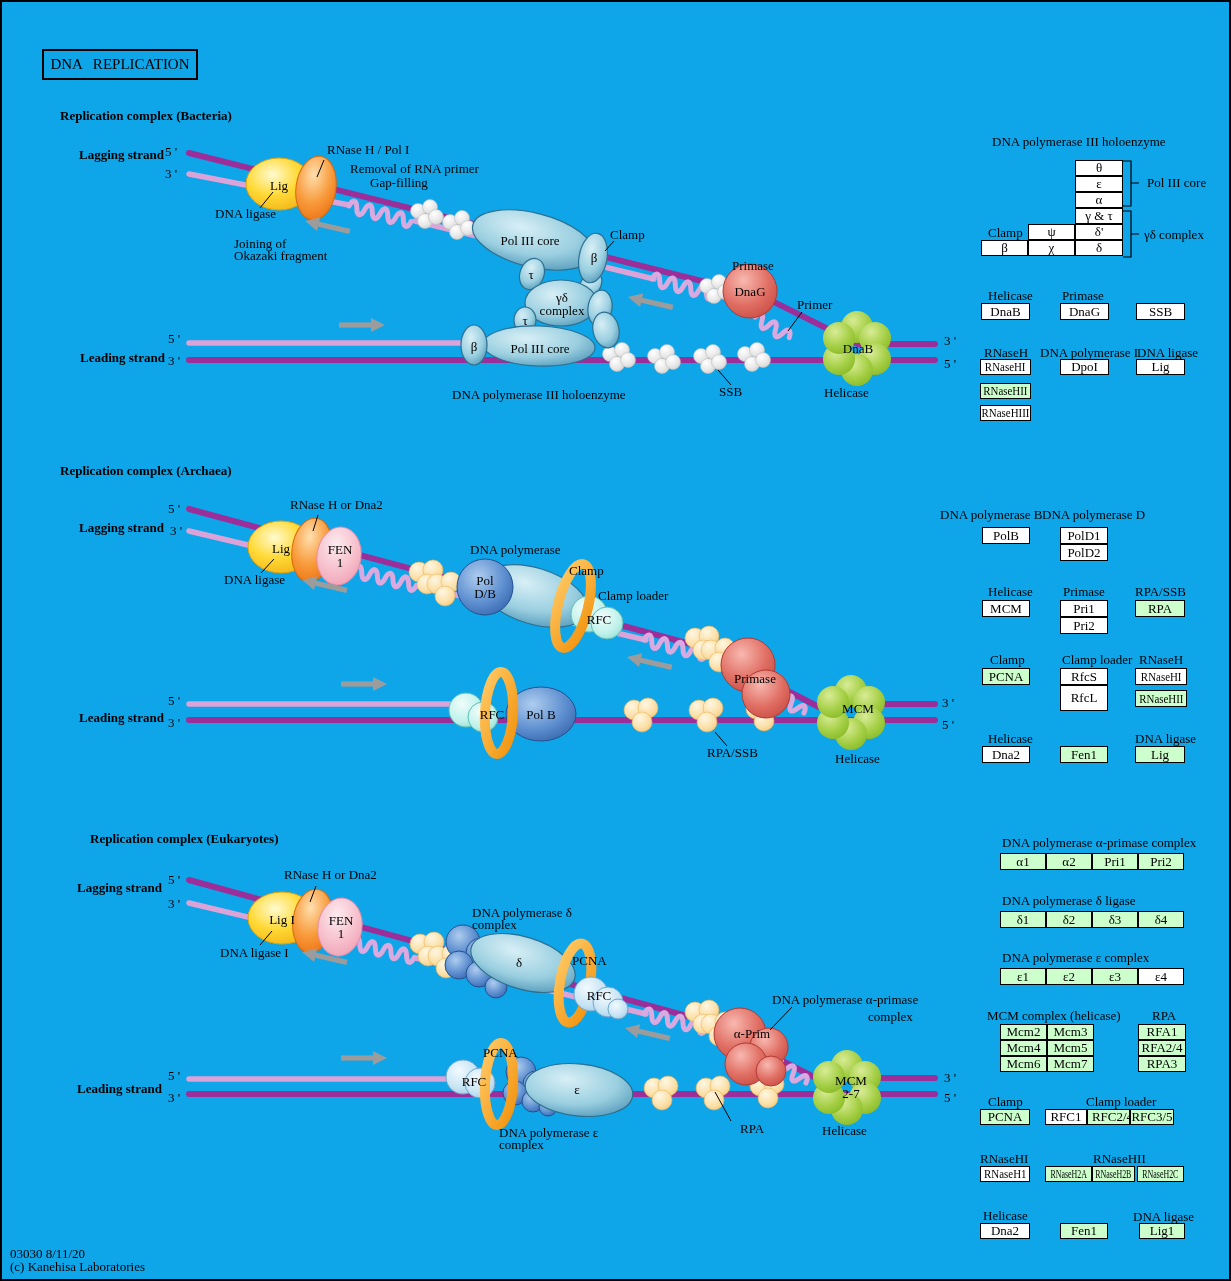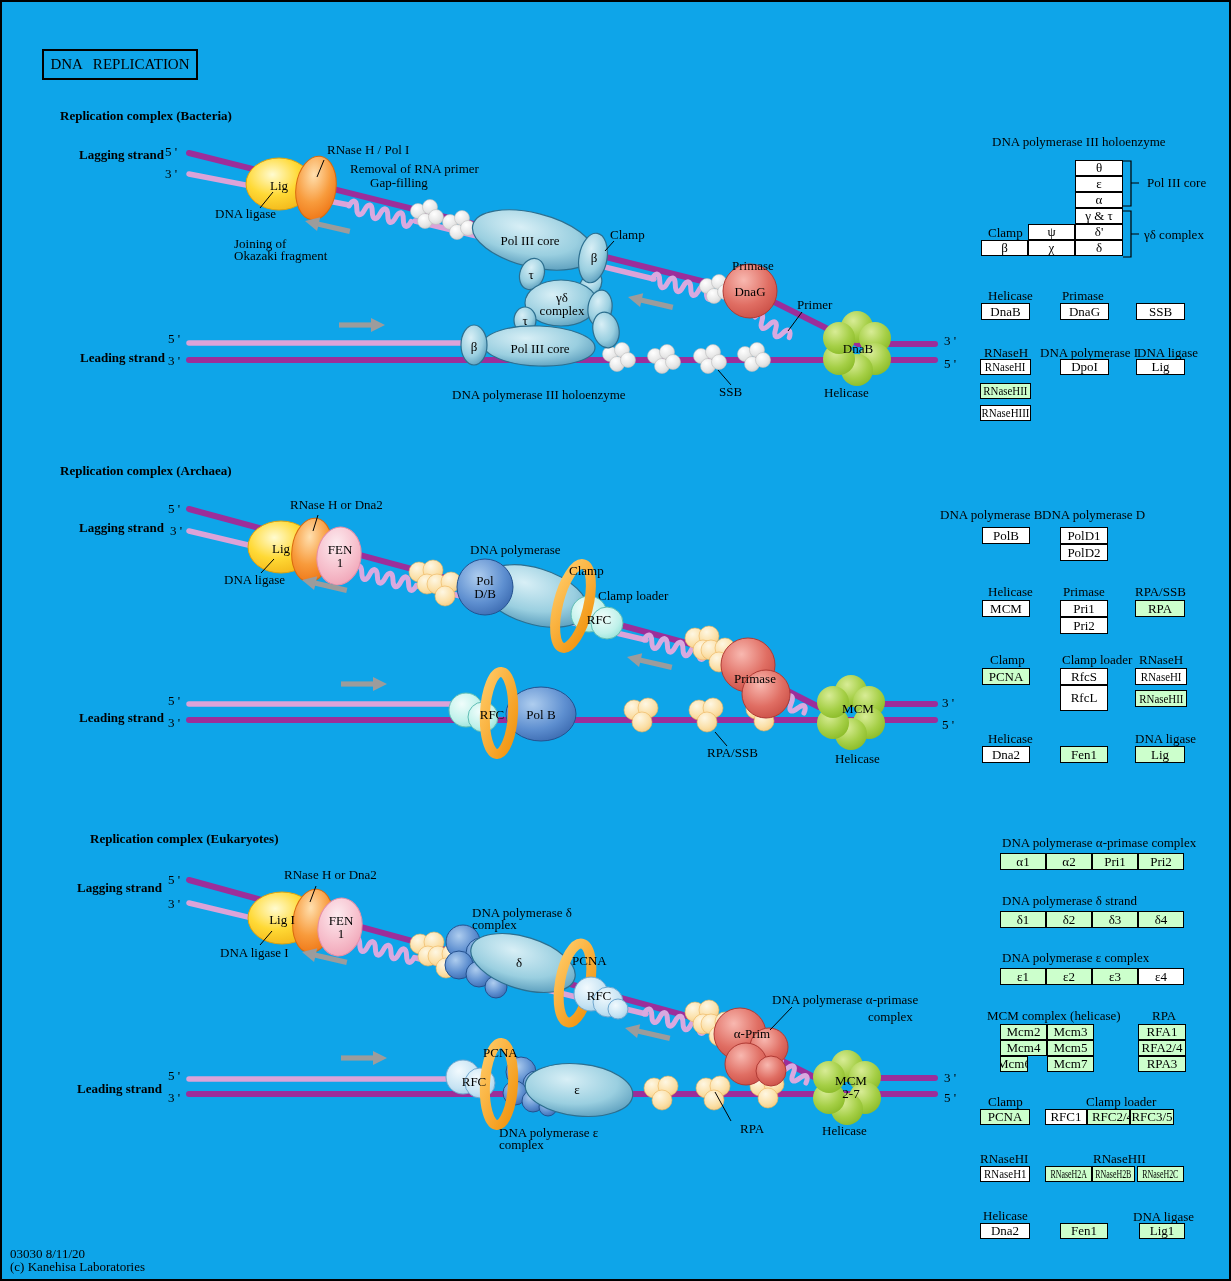--- a/index.html
+++ b/index.html
@@ -469,36 +469,36 @@
 <div class="lbl" style="left:738px;top:1120px;">RPA</div>
 <div class="lbl" style="left:820px;top:1122px;">Helicase</div>
 <div class="lbl" style="left:942px;top:1069px;">3 '</div>
 <div class="lbl" style="left:942px;top:1089px;">5 '</div>
 
 <div class="lbl" style="left:1000px;top:834px;">DNA polymerase α-primase complex</div>
 <div class="gbox green" style="left:998px;top:851px;width:46px;height:17px;">α1</div>
 <div class="gbox green" style="left:1044px;top:851px;width:46px;height:17px;">α2</div>
 <div class="gbox green" style="left:1090px;top:851px;width:46px;height:17px;">Pri1</div>
 <div class="gbox green" style="left:1136px;top:851px;width:46px;height:17px;">Pri2</div>
-<div class="lbl" style="left:1000px;top:892px;">DNA polymerase δ strand</div>
+<div class="lbl" style="left:1000px;top:892px;">DNA polymerase δ ligase</div>
 <div class="gbox green" style="left:998px;top:909px;width:46px;height:17px;">δ1</div>
 <div class="gbox green" style="left:1044px;top:909px;width:46px;height:17px;">δ2</div>
 <div class="gbox green" style="left:1090px;top:909px;width:46px;height:17px;">δ3</div>
 <div class="gbox green" style="left:1136px;top:909px;width:46px;height:17px;">δ4</div>
 <div class="lbl" style="left:1000px;top:949px;">DNA polymerase ε complex</div>
 <div class="gbox green" style="left:998px;top:966px;width:46px;height:17px;">ε1</div>
 <div class="gbox green" style="left:1044px;top:966px;width:46px;height:17px;">ε2</div>
 <div class="gbox green" style="left:1090px;top:966px;width:46px;height:17px;">ε3</div>
 <div class="gbox" style="left:1136px;top:966px;width:46px;height:17px;">ε4</div>
 <div class="lbl" style="left:985px;top:1007px;">MCM complex (helicase)</div>
 <div class="gbox green" style="left:998px;top:1022px;width:47px;height:16px;">Mcm2</div>
 <div class="gbox green" style="left:1045px;top:1022px;width:47px;height:16px;">Mcm3</div>
 <div class="gbox green" style="left:998px;top:1038px;width:47px;height:16px;">Mcm4</div>
 <div class="gbox green" style="left:1045px;top:1038px;width:47px;height:16px;">Mcm5</div>
-<div class="gbox green" style="left:998px;top:1054px;width:28px;height:16px;">Mcm6</div>
+<div class="gbox green" style="left:998px;top:1054px;width:47px;height:16px;">Mcm6</div>
 <div class="gbox green" style="left:1045px;top:1054px;width:47px;height:16px;">Mcm7</div>
 <div class="lbl" style="left:1150px;top:1007px;">RPA</div>
 <div class="gbox green" style="left:1136px;top:1022px;width:48px;height:16px;">RFA1</div>
 <div class="gbox green" style="left:1136px;top:1038px;width:48px;height:16px;">RFA2/4</div>
 <div class="gbox green" style="left:1136px;top:1054px;width:48px;height:16px;">RPA3</div>
 <div class="lbl" style="left:986px;top:1093px;">Clamp</div>
 <div class="gbox green" style="left:978px;top:1107px;width:50px;height:16px;">PCNA</div>
 <div class="lbl" style="left:1084px;top:1093px;">Clamp loader</div>
 <div class="gbox" style="left:1043px;top:1107px;width:42px;height:16px;">RFC1</div>
 <div class="gbox green" style="left:1085px;top:1107px;width:43px;height:16px;padding-left:8px;">RFC2/4</div>

